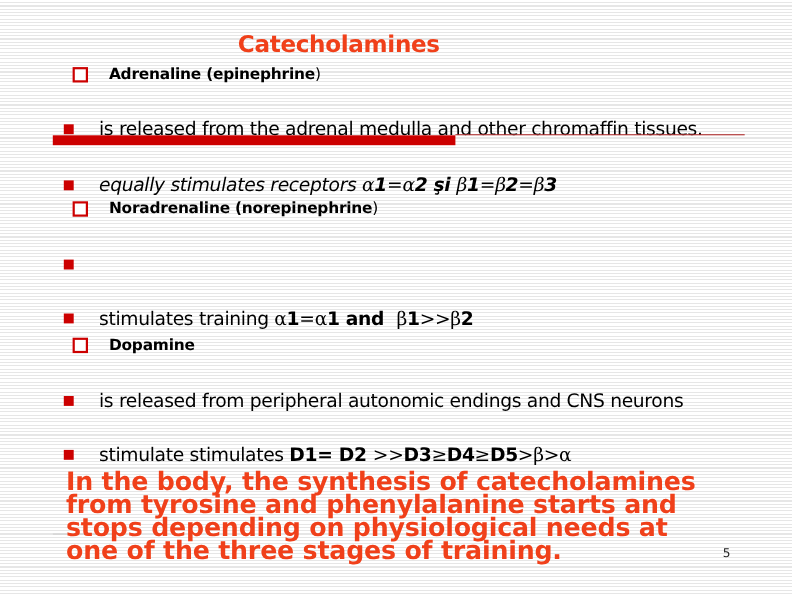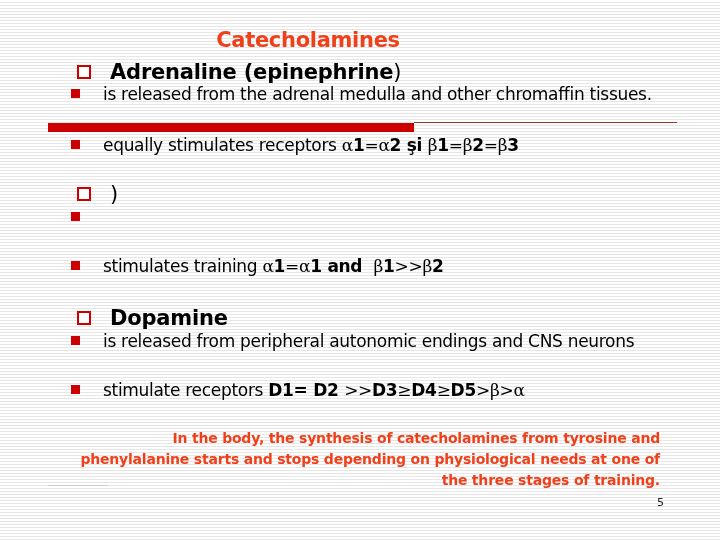--- a/index.html
+++ b/index.html
@@ -18,41 +18,42 @@
     .rule-thick {
       position: absolute; left: 48px; top: 123px; width: 366px; height: 9px; background: #cc0000;
     }
     .rule-thin {
       position: absolute; left: 414px; top: 122px; width: 263px; height: 1px; background: #b03030;
     }
     .rule-grey {
       position: absolute; left: 48px; top: 485px; width: 60px; height: 1px; background: #cfcfcf;
     }
     .l1 {
-      position: absolute; left: 49px; font-weight: bold; font-size: 21px; letter-spacing: -0.2px;
+      position: absolute; left: 38px; font-weight: bold; font-size: 14px; letter-spacing: -0.2px;
       display: flex; align-items: center; padding-left: 28px;
     }
     .l1 .paren { font-weight: normal; }
     .box-bullet {
       display: inline-block; width: 10px; height: 10px; border: 2px solid #cc0000; background: #fff;
       margin-right: 19px; box-sizing: content-box;
     }
     .l2 {
-      position: absolute; left: 71px; font-size: 17px; letter-spacing: -0.3px; line-height: 20px;
+      position: absolute; left: 58px; font-size: 17px; letter-spacing: -0.3px; line-height: 20px;
       width: 630px;
+      margin-top: 24px;
     }
     .l2 .sq {
       position: absolute; left: 0; top: 5px; width: 9px; height: 9px; background: #cc0000;
     }
     .l2 .txt { margin-left: 32px; display: block; }
     .sym { font-family: "DejaVu Serif", serif; font-weight: normal; }
     .b { font-weight: bold; }
     .summary {
-      position: absolute; left: 60px; top: 428px; width: 600px; text-align: right;
-      font-weight: bold; font-size: 14px; line-height: 21px; color: #f0401a; letter-spacing: -0.2px;
+      position: absolute; left: 60px; top: 428px; width: 600px; text-align: left;
+      font-weight: bold; font-size: 23px; line-height: 21px; color: #f0401a; letter-spacing: -0.2px;
     }
     .pagenum {
       position: absolute; left: 657px; top: 496px; font-size: 11px; color: #222;
     }
   </style>
 </head>
 <body>
 
 <div>
   <div class="title">Catecholamines</div>
@@ -61,27 +62,28 @@
     <span class="box-bullet"></span>
     <span>Adrenaline (epinephrine</span>
       <span class="paren">)</span>
   </div>
   <div class="l2" style="top:84px;">
     <span class="sq"></span>
     <span class="txt" style="width:580px;">is released from the adrenal medulla and other chromaffin tissues.</span>
   </div>
   <div class="rule-thin"></div>
   <div class="rule-thick"></div>
-  <div class="l2" style="top:135px;">
+  <div class="l2" style="top:135px;font-style:italic;">
     <span class="sq"></span>
     <span class="txt"><span>equally stimulates receptors  </span><span class="sym">α</span><span class="b">1</span><span class="sym">=</span><span class="sym">α</span><span class="b">2 şi </span><span class="sym">β</span><span class="b">1</span><span class="sym">=</span><span class="sym">β</span><span class="b">2</span><span class="sym">=</span><span class="sym">β</span><span class="b">3</span></span>
   </div>
 
   <div class="l1" style="top:182px;">
     <span class="box-bullet"></span>
+    <span>Noradrenaline (norepinephrine</span>
       <span class="paren">)</span>
   </div>
   <div class="l2" style="top:207px;">
     <span class="sq"></span>
   </div>
   <div class="l2" style="top:256px;">
     <span class="sq"></span>
     <span class="txt"><span>stimulates training </span><span class="sym">α</span><span class="b">1</span><span class="sym">=</span><span class="sym">α</span><span class="b" style="white-space:pre;">1 and  </span><span class="sym">β</span><span class="b">1</span><span class="sym">&gt;&gt;</span><span class="sym">β</span><span class="b">2</span></span>
   </div>
 
@@ -89,19 +91,19 @@
     <span class="box-bullet"></span>
     <span>Dopamine</span>
       <span class="paren"></span>
   </div>
   <div class="l2" style="top:331px;">
     <span class="sq"></span>
     <span class="txt" style="width:575px;">is released from peripheral autonomic endings and CNS neurons</span>
   </div>
   <div class="l2" style="top:380px;">
     <span class="sq"></span>
-    <span class="txt"><span>stimulate receptors </span><span class="b">D1= D2 </span><span class="sym">&gt;&gt;</span><span class="b">D3</span><span class="sym">≥</span><span class="b">D4</span><span class="sym">≥</span><span class="b">D5</span><span class="sym">&gt;</span><span class="sym">β</span><span class="sym">&gt;</span><span class="sym">α</span></span>
+    <span class="txt"><span>stimulate stimulates </span><span class="b">D1= D2 </span><span class="sym">&gt;&gt;</span><span class="b">D3</span><span class="sym">≥</span><span class="b">D4</span><span class="sym">≥</span><span class="b">D5</span><span class="sym">&gt;</span><span class="sym">β</span><span class="sym">&gt;</span><span class="sym">α</span></span>
   </div>
 
   <div class="rule-grey"></div>
   <div class="summary">In the body, the synthesis of catecholamines from tyrosine and phenylalanine starts and stops depending on physiological needs at one of the three stages of training.</div>
   <div class="pagenum">5</div>
 </div>
 
 </body></html>

